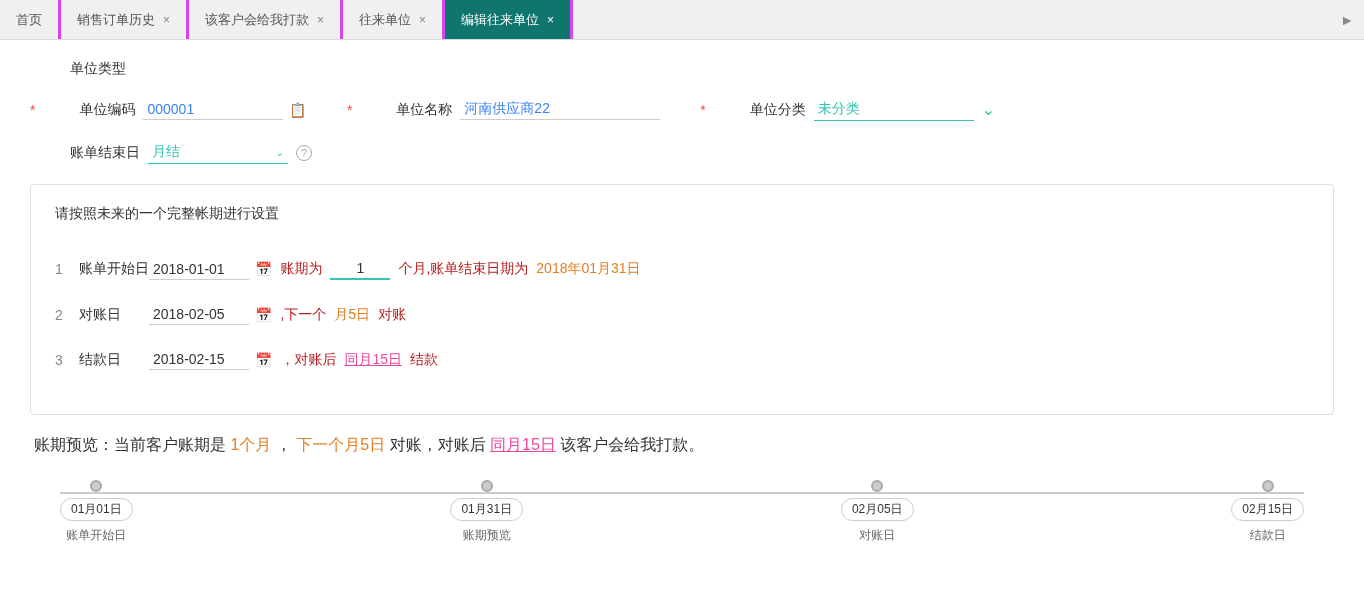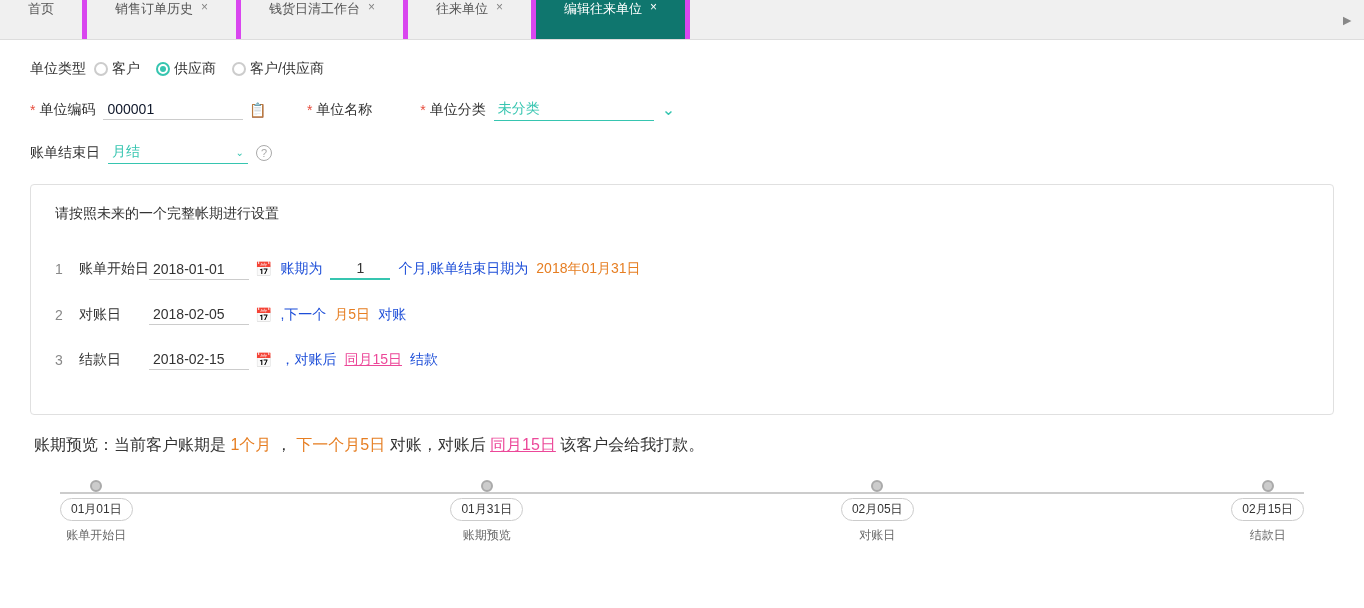--- a/index.html
+++ b/index.html
@@ -5,22 +5,22 @@
     * { box-sizing: border-box; margin: 0; padding: 0; }
     body { font-family: 'Microsoft YaHei', Arial, sans-serif; font-size: 14px; background: #f5f5f5; color: #333; }
 
     
     .tabs-bar {
       display: flex; align-items: stretch;
       background: #f0f0f0; border-bottom: 1px solid #ddd;
       height: 40px;
     }
     .tab-item {
-      display: flex; align-items: flex-start; padding: 0 28px;
-      cursor: pointer; background: #f0f0f0; border-right: 5px solid #d946ef;
+      display: flex; align-items: center; padding: 0 16px;
+      cursor: pointer; background: #f0f0f0; border-right: 3px solid #d946ef;
       font-size: 13px; color: #555; white-space: nowrap; height: 100%;
       user-select: none;
     }
     .tab-item.active {
       background: #0f766e; color: #fff;
     }
     .tab-item .close-btn {
       margin-left: 8px; font-size: 12px; color: inherit; opacity: 0.7; cursor: pointer;
     }
     .tab-item.active .close-btn { opacity: 1; }
@@ -32,21 +32,21 @@
     
     .page-content {
       background: #fff; padding: 20px 30px; min-height: 568px;
     }
 
     
     .form-row {
       display: flex; align-items: center; margin-bottom: 20px; flex-wrap: wrap;
     }
     .form-label {
-      color: #333; margin-right: 8px; white-space: nowrap;
+      color: #333; margin-right: 8px; white-space: nowrap; margin-left: 40px;
     }
     .required-star { color: #e74c3c; margin-right: 4px; }
 
     
     .radio-group { display: flex; align-items: center; gap: 16px; }
     .radio-item { display: flex; align-items: center; gap: 4px; cursor: pointer; }
     .radio-circle {
       width: 14px; height: 14px; border-radius: 50%; border: 2px solid #ccc;
       display: inline-block; position: relative;
     }
@@ -55,21 +55,21 @@
     }
     .radio-circle.checked::after {
       content: ''; position: absolute; top: 50%; left: 50%;
       transform: translate(-50%, -50%);
       width: 6px; height: 6px; border-radius: 50%; background: #36c5b0;
     }
 
     
     .form-input {
       border: none; border-bottom: 1px solid #ccc; outline: none;
-      padding: 2px 4px; font-size: 14px; color: #0f172a; background: transparent;
+      padding: 2px 4px; font-size: 14px; color: #3b82f6; background: transparent;
       min-width: 120px;
     }
 
     
     .form-select {
       display: flex; align-items: center; border-bottom: 1px solid #36c5b0;
       padding: 2px 4px; cursor: pointer; min-width: 120px;
     }
     .form-select .select-value { color: #36c5b0; flex: 1; }
     .form-select .chevron { color: #36c5b0; margin-left: 4px; font-size: 10px; }
@@ -112,21 +112,21 @@
       width: 24px; color: #888; font-size: 14px; flex-shrink: 0;
     }
     .step-label {
       width: 70px; color: #333; flex-shrink: 0;
     }
     .step-date-input {
       border: none; border-bottom: 1px solid #ccc; outline: none;
       padding: 2px 4px; font-size: 14px; color: #333; background: transparent;
       width: 100px;
     }
-    .step-text { margin: 0 8px; color: #1d4ed8; }
+    .step-text { margin: 0 8px; color: #b91c1c; }
     .step-num-input {
       border: none; border-bottom: 2px solid #36c5b0; outline: none;
       padding: 2px 4px; font-size: 14px; color: #333; background: transparent;
       width: 60px; text-align: center;
     }
     .highlight-orange { color: #e67e22; }
     .highlight-teal { color: #ec4899; text-decoration: underline; }
 
     
     .preview-text {
@@ -166,64 +166,51 @@
 
 <div class="tabs-bar">
   <div class="tab-item">
     <span>首页</span>
   </div>
   <div class="tab-item">
     <span>销售订单历史</span>
     <span class="close-btn">×</span>
   </div>
   <div class="tab-item">
-    <span>钱货日清工作台</span>
+    <span>该客户会给我打款</span>
     <span class="close-btn">×</span>
   </div>
   <div class="tab-item">
     <span>往来单位</span>
     <span class="close-btn">×</span>
   </div>
   <div class="tab-item active">
     <span>编辑往来单位</span>
     <span class="close-btn">×</span>
   </div>
   <div class="tab-arrow">►</div>
 </div>
 
 <div class="page-content">
 
   <div class="form-row">
     <span class="form-label">单位类型</span>
-    <div class="radio-group">
-      <label class="radio-item">
-        <span class="radio-circle"></span>
-        <span>客户</span>
-      </label>
-      <label class="radio-item">
-        <span class="radio-circle checked"></span>
-        <span>供应商</span>
-      </label>
-      <label class="radio-item">
-        <span class="radio-circle"></span>
-        <span>客户/供应商</span>
-      </label>
-    </div>
   </div>
 
   <div class="form-row">
     <div class="form-group">
       <span class="required-star">*</span>
       <span class="form-label">单位编码</span>
       <input class="form-input" style="width: 140px;" value="000001">
       <span class="cal-icon">📋</span>
     </div>
     <div class="form-group">
       <span class="required-star">*</span>
       <span class="form-label">单位名称</span>
+      <input class="form-input" style="width: 200px;" value="河南供应商22">
     </div>
     <div class="form-group">
       <span class="required-star">*</span>
       <span class="form-label">单位分类</span>
       <div class="form-select" style="width:160px;">
         <span class="select-value">未分类</span>
       </div>
       <span class="dropdown-arrow">⌄</span>
     </div>
   </div>

